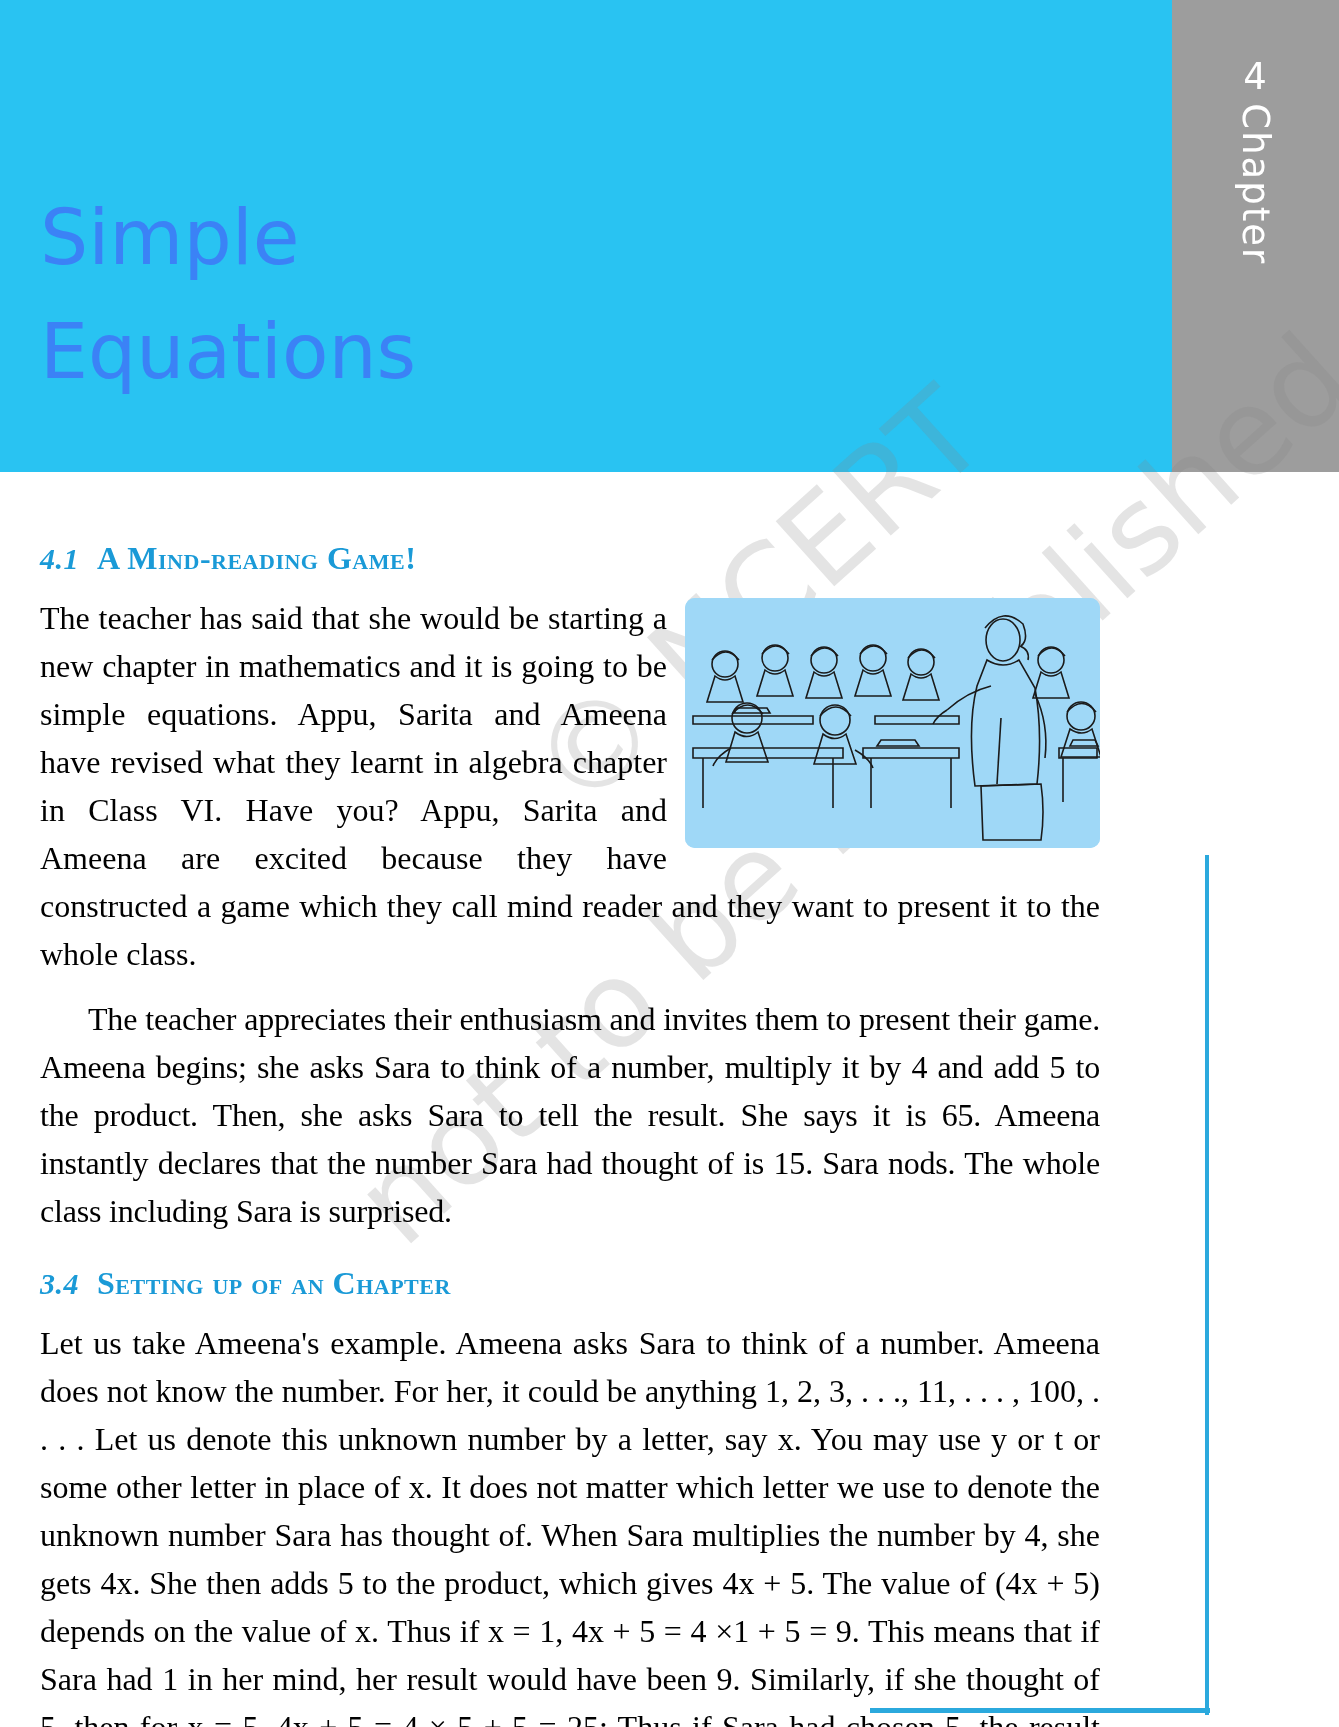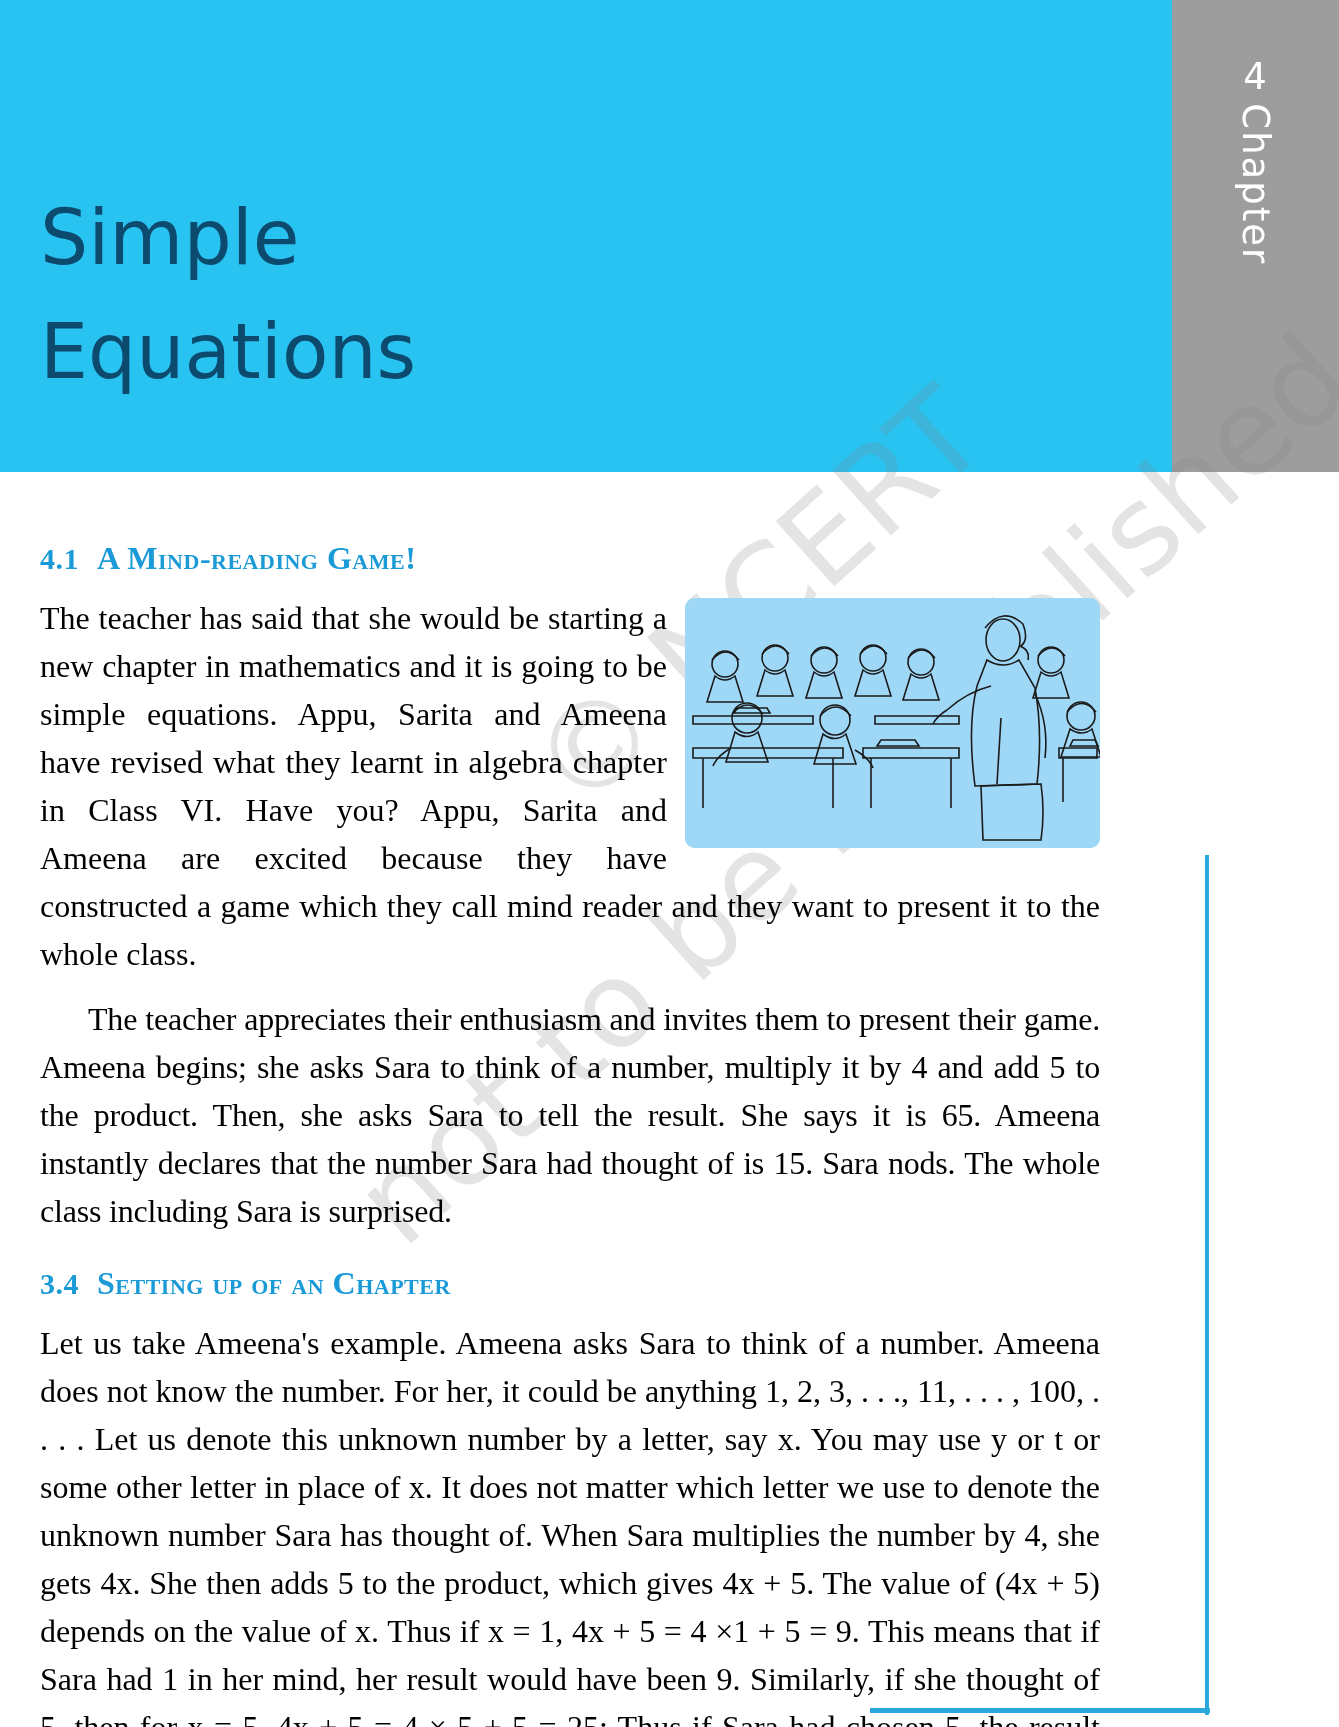--- a/index.html
+++ b/index.html
@@ -60,21 +60,21 @@
     margin-top: 14px;
   }
 
   .chapter-title {
     position: absolute;
     left: 40px;
     top: 130px;
     font-family: "DejaVu Sans", sans-serif;
     font-size: 76px;
     line-height: 1.5;
-    color: #0c4a6e;
+    color: #3b82f6;
     font-weight: 400;
   }
   .chapter-title .line2 { display: block; }
 
   
   .watermark {
     position: absolute;
     left: 150px;
     top: 430px;
     width: 1050px;
@@ -110,21 +110,21 @@
     z-index: 10;
   }
   .section-head {
     color: #1a9ad7;
     font-family: "Liberation Serif", serif;
     font-weight: bold;
     font-size: 30px;
     margin: 0 0 16px 0;
     letter-spacing: 0.5px;
   }
-  .section-head .num { margin-right: 18px; }
+  .section-head .num { margin-right: 18px; font-style: italic; }
   .section-head .sc {
     font-variant: small-caps;
     font-size: 32px;
   }
   .section-head-2 { margin-top: 30px; }
 
   p.body {
     font-size: 32px;
     line-height: 1.5;
     margin: 17px 0 6px 0;

